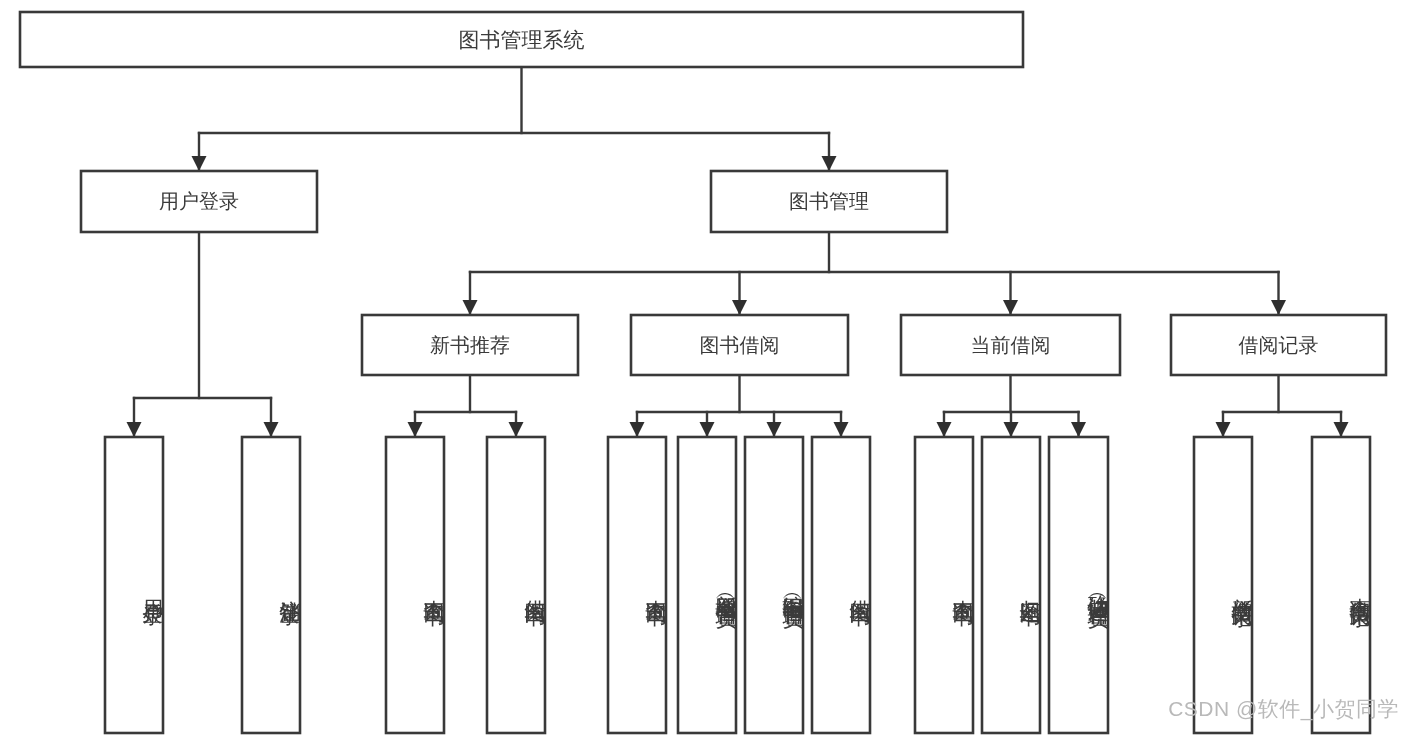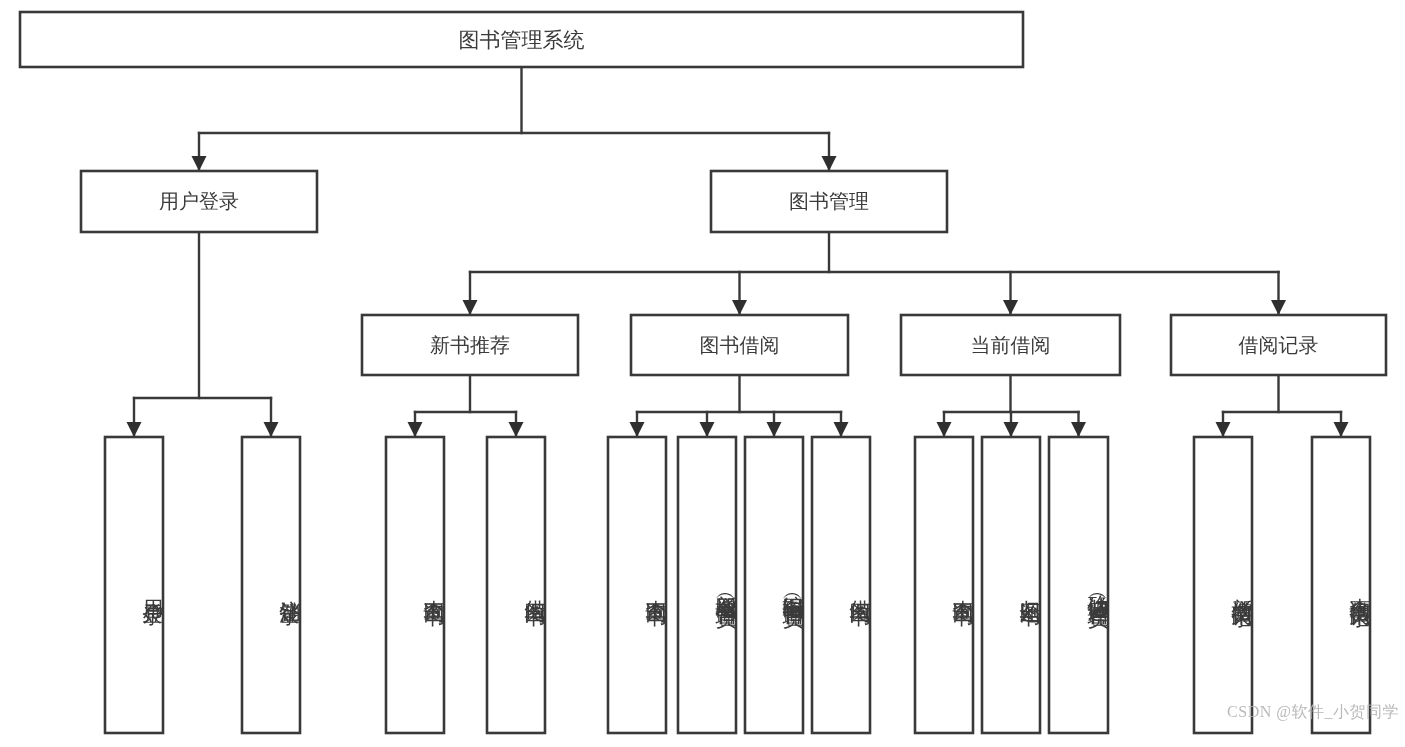--- a/index.html
+++ b/index.html
@@ -68,22 +68,22 @@
     display: flex;
     align-items: flex-start;
     justify-content: center;
     white-space: nowrap;
     pointer-events: none;
   }
   .watermark {
     position: absolute;
     right: 6px;
     bottom: 6px;
-    font-family: Liberation Serif, serif;
-    font-size: 16px;
+    font-family: Liberation Sans, sans-serif;
+    font-size: 21px;
     color: #b9b9b9;
     letter-spacing: 0.5px;
     white-space: nowrap;
   }
 </style>
 </head>
 <body>
 
 <div id="diagram-root">
   <svg id="tree-svg" viewBox="0 0 1405 747">

